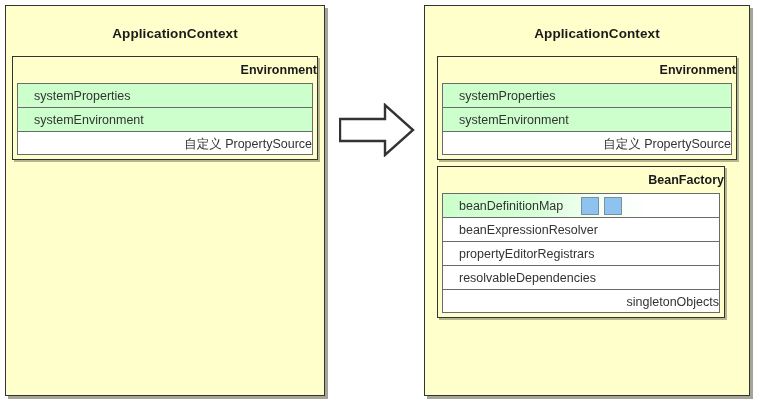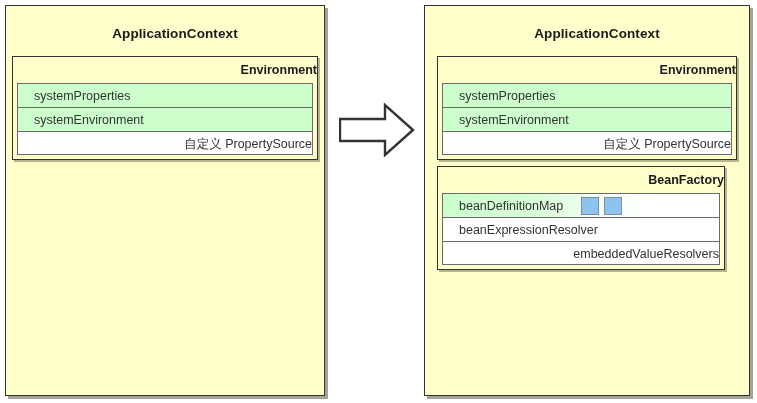--- a/index.html
+++ b/index.html
@@ -161,18 +161,24 @@
         <span class="squares">
           <span class="sq"></span>
           <span class="sq"></span>
         </span>
       </div>
 
       <div class="row">
         <span>beanExpressionResolver</span>
       </div>
       <div class="row">
-        <span>embeddedValueResolvers</span>
+        <span>propertyEditorRegistrars</span>
+      </div>
+      <div class="row">
+        <span>resolvableDependencies</span>
+      </div>
+      <div class="row">
+        <span>singletonObjects</span>
       </div>
 
     </div>
   </div>
 </div>
 
 </body></html>

